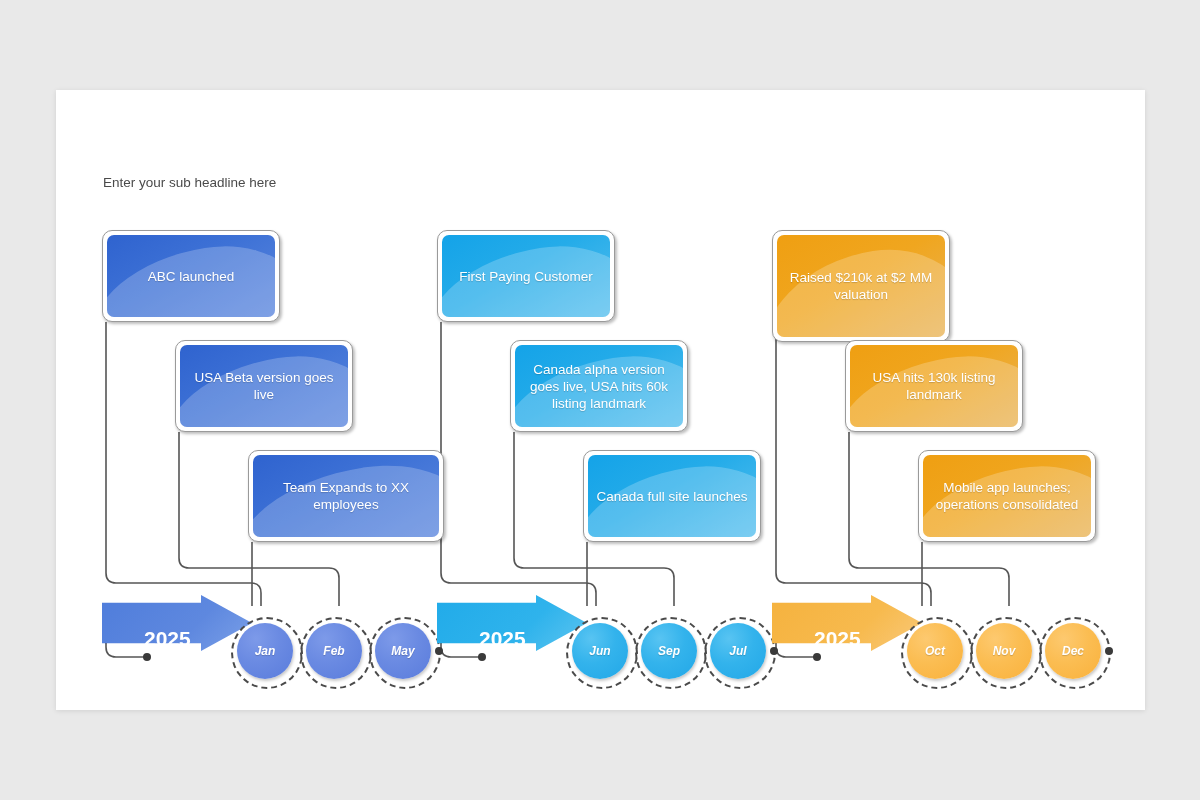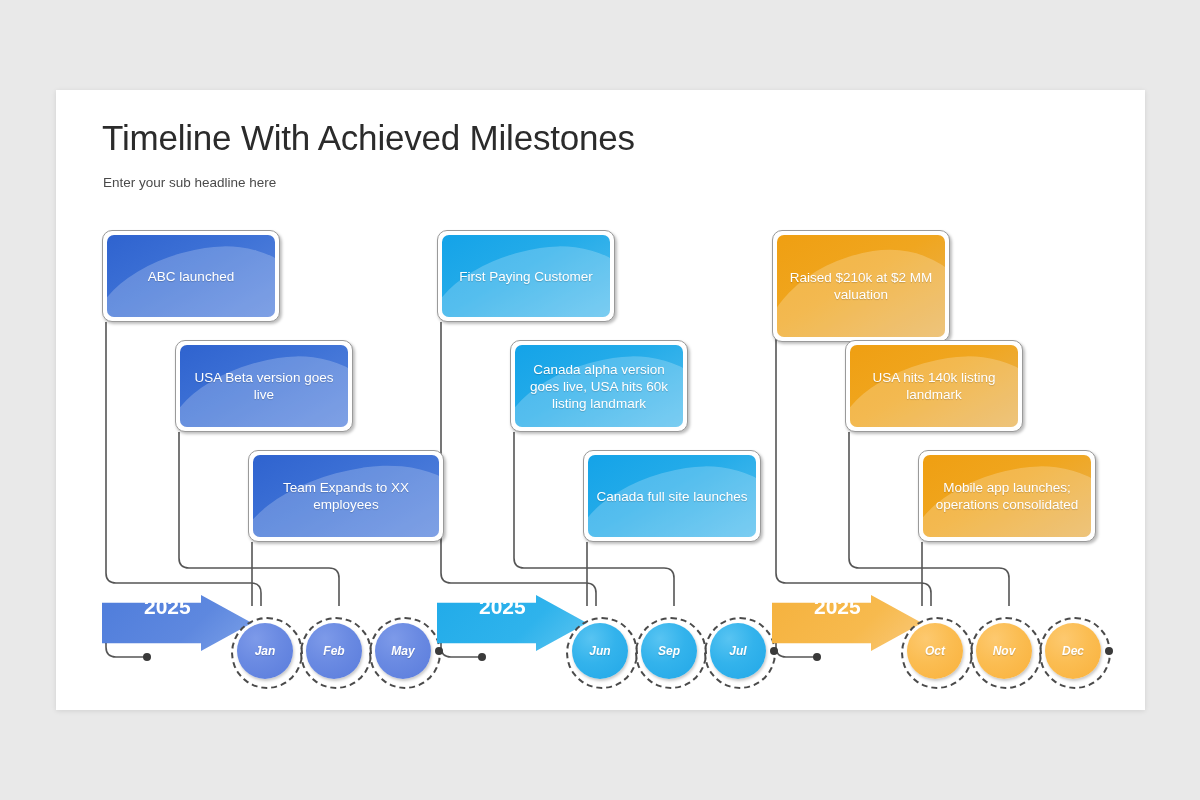--- a/index.html
+++ b/index.html
@@ -66,21 +66,21 @@
     text-shadow: 0 1px 1px rgba(0,0,0,0.18);
   }
   .g-blue   .card-inner { background: linear-gradient(150deg,#2f63cf 0%,#3e72d6 45%,#5b86de 100%); }
   .g-cyan   .card-inner { background: linear-gradient(150deg,#14a3e8 0%,#25ace9 45%,#56bfee 100%); }
   .g-orange .card-inner { background: linear-gradient(150deg,#ef9f12 0%,#f0a61f 45%,#e8b357 100%); }
 
   
   .yeararrow {
     position: absolute;
     height: 56px;
-    display: flex; align-items: flex-start;
+    display: flex; align-items: flex-end;
     color: #fff; font-size: 21px; font-weight: bold;
     padding-left: 42px; box-sizing: border-box;
     filter: drop-shadow(1.5px 2px 2px rgba(0,0,0,0.25));
     clip-path: polygon(0 14%, 66% 14%, 66% 0, 100% 50%, 66% 100%, 66% 86%, 0 86%);
   }
   .yeararrow.a-blue   { background: linear-gradient(135deg,#4f7ddb 0%,#5e88df 60%,#7ba0e8 100%); }
   .yeararrow.a-cyan   { background: linear-gradient(135deg,#21abe9 0%,#2fb3ec 60%,#5ec5f0 100%); }
   .yeararrow.a-orange { background: linear-gradient(135deg,#f5b23e 0%,#f7ba4e 60%,#f9c97a 100%); }
 
   
@@ -106,21 +106,20 @@
     position: absolute; width: 8px; height: 8px; border-radius: 50%;
     background: #3a3a3a;
   }
 </style>
 </head>
 <body>
 
 <div id="stage">
   <div id="slide">
 
-    <div id="title">Timeline With Achieved Milestones</div>
     <div id="subtitle">Enter your sub headline here</div>
 
     <svg id="wires" viewBox="0 0 1089 620" xmlns="http://www.w3.org/2000/svg">
       <g fill="none" stroke="#555555" stroke-width="1.6">
 
         <path d="M 50 232 L 50 483 Q 50 493 60 493 L 195 493 Q 205 493 205 503 L 205 516"></path>
         <path d="M 123 342 L 123 468 Q 123 478 133 478 L 273 478 Q 283 478 283 488 L 283 516"></path>
         <path d="M 196 452 L 196 516"></path>
         <path d="M 91 567 L 60 567 Q 50 567 50 557 L 50 553" stroke-linecap="round"></path>
         <path d="M 50 553 Q 50 543 60 540 L 88 527" stroke-linecap="round" marker-end="url(#arrowhead)"></path>
@@ -228,21 +227,21 @@
     </div>
 
     <div>
       <div class="card g-orange" style="left:716px; top:140px; width:178px; height:112px;">
         <div class="card-inner">
           <div class="card-text">Raised $210k at $2 MM valuation</div>
         </div>
       </div>
       <div class="card g-orange" style="left:789px; top:250px; width:178px; height:92px;">
         <div class="card-inner">
-          <div class="card-text">USA hits 140k listing landmark</div>
+          <div class="card-text">USA hits 130k listing landmark</div>
         </div>
       </div>
       <div class="card g-orange" style="left:862px; top:360px; width:178px; height:92px;">
         <div class="card-inner">
           <div class="card-text">Mobile app launches; operations consolidated</div>
         </div>
       </div>
 
       <div class="yeararrow a-orange" style="left:716px; top:505px; width:150px;">
         <span>2025</span>

